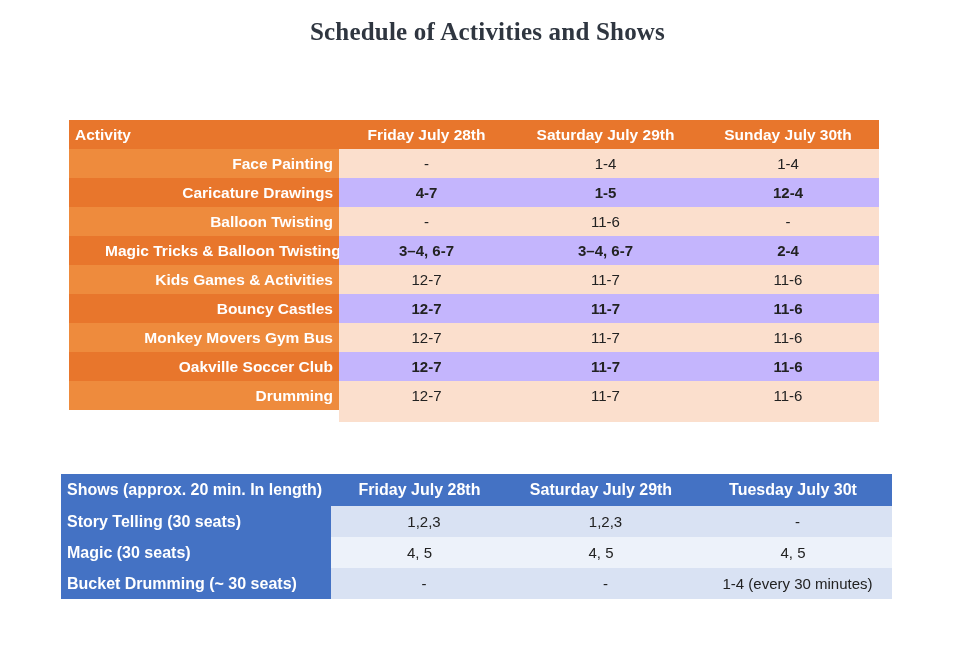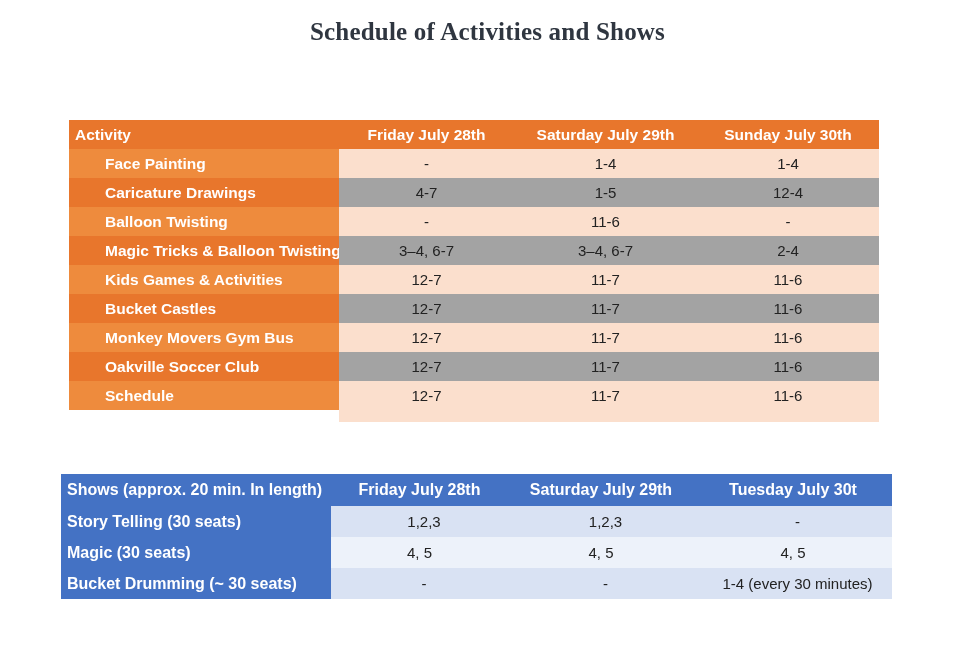--- a/index.html
+++ b/index.html
@@ -60,30 +60,30 @@
   }
   .activities-wrap td {
     height: 29px;
     font-size: 15px;
     padding: 0 6px;
     text-align: center;
     white-space: nowrap;
     overflow: hidden;
   }
   .activities-wrap td.label {
-    text-align: left;
+    text-align: right;
     color: #ffffff;
     font-weight: bold;
     font-size: 15.5px;
     padding-left: 36px;
   }
   .act-odd .label { background: #EE8B3D; }
   .act-even .label { background: #E8762C; }
   .act-odd td.val { background: #FBDFCD; }
-  .act-even td.val { background: #a3a3a3; }
+  .act-even td.val { background: #c4b5fd; font-weight: bold; }
   .act-filler td { background: #ffffff; height: 12px; }
   .act-filler td.label { background: #ffffff; }
   .act-filler td.val { background: #FBDFCD; }
 
   
   .shows-wrap {
     position: absolute;
     left: 61px;
     top: 474px;
     width: 831px;
@@ -170,39 +170,39 @@
         <td class="val">3–4, 6-7</td>
         <td class="val">2-4</td>
       </tr>
       <tr class="act-odd">
         <td class="label">Kids Games &amp; Activities</td>
         <td class="val">12-7</td>
         <td class="val">11-7</td>
         <td class="val">11-6</td>
       </tr>
       <tr class="act-even">
-        <td class="label">Bucket Castles</td>
+        <td class="label">Bouncy Castles</td>
         <td class="val">12-7</td>
         <td class="val">11-7</td>
         <td class="val">11-6</td>
       </tr>
       <tr class="act-odd">
         <td class="label">Monkey Movers Gym Bus</td>
         <td class="val">12-7</td>
         <td class="val">11-7</td>
         <td class="val">11-6</td>
       </tr>
       <tr class="act-even">
         <td class="label">Oakville Soccer Club</td>
         <td class="val">12-7</td>
         <td class="val">11-7</td>
         <td class="val">11-6</td>
       </tr>
       <tr class="act-odd">
-        <td class="label">Schedule</td>
+        <td class="label">Drumming</td>
         <td class="val">12-7</td>
         <td class="val">11-7</td>
         <td class="val">11-6</td>
       </tr>
       <tr class="act-filler">
         <td class="label"></td>
         <td class="val"></td>
         <td class="val"></td>
         <td class="val"></td>
       </tr>

